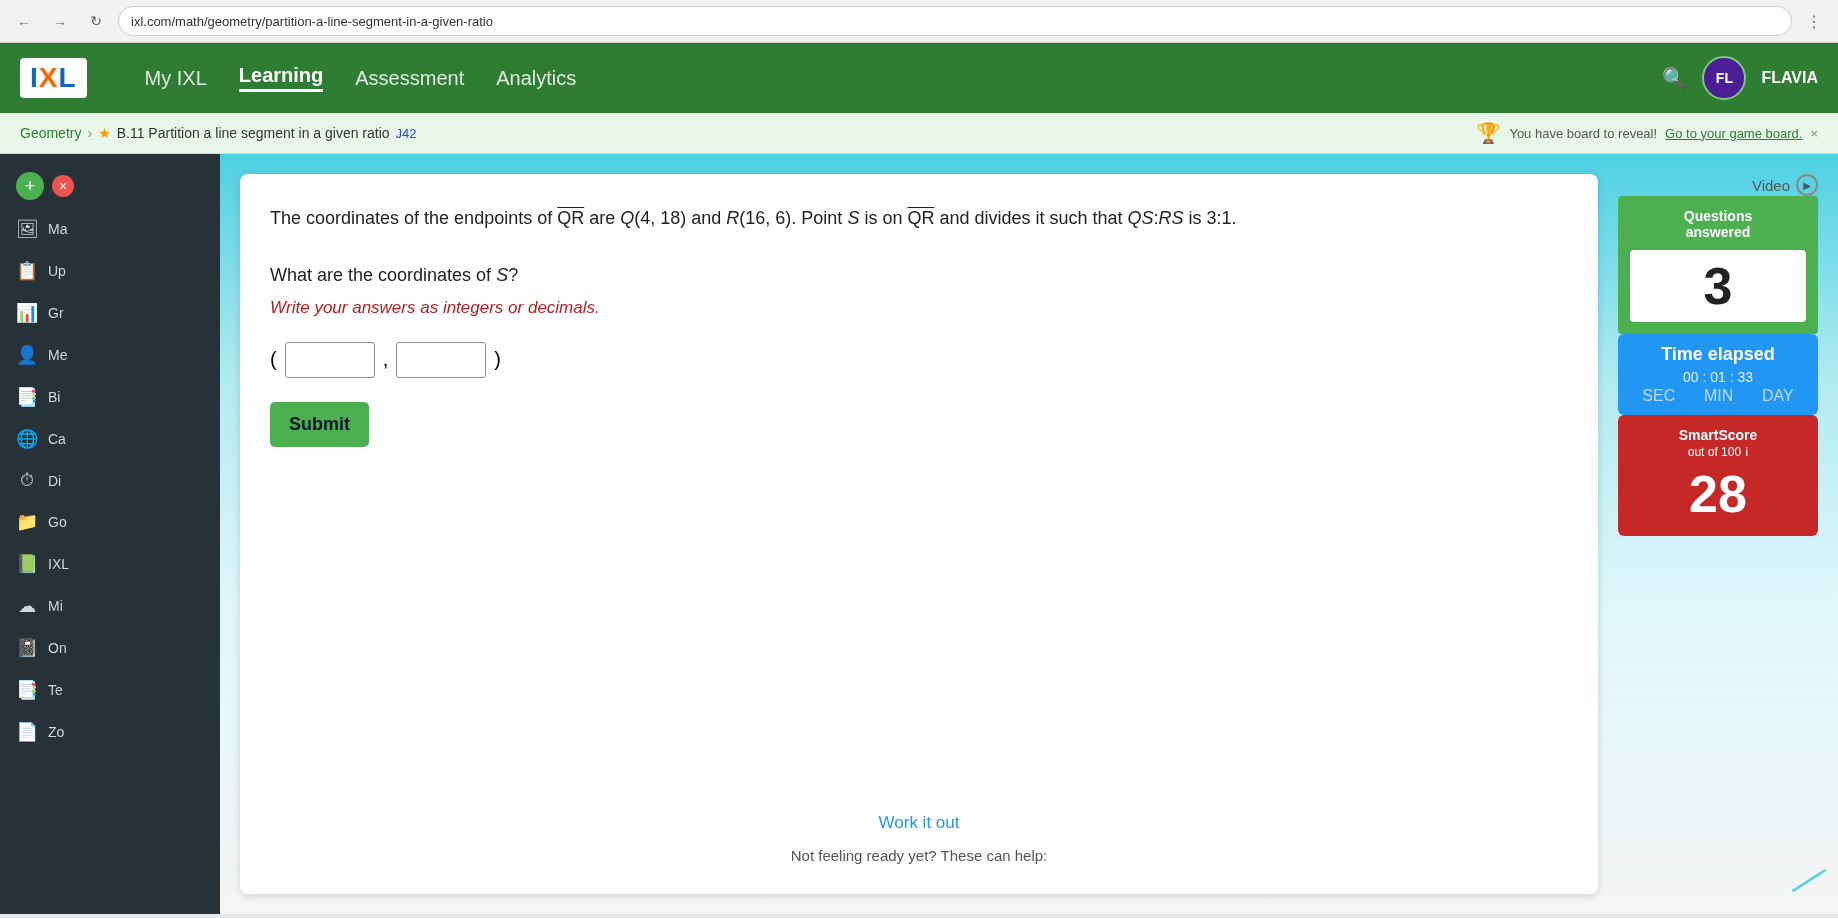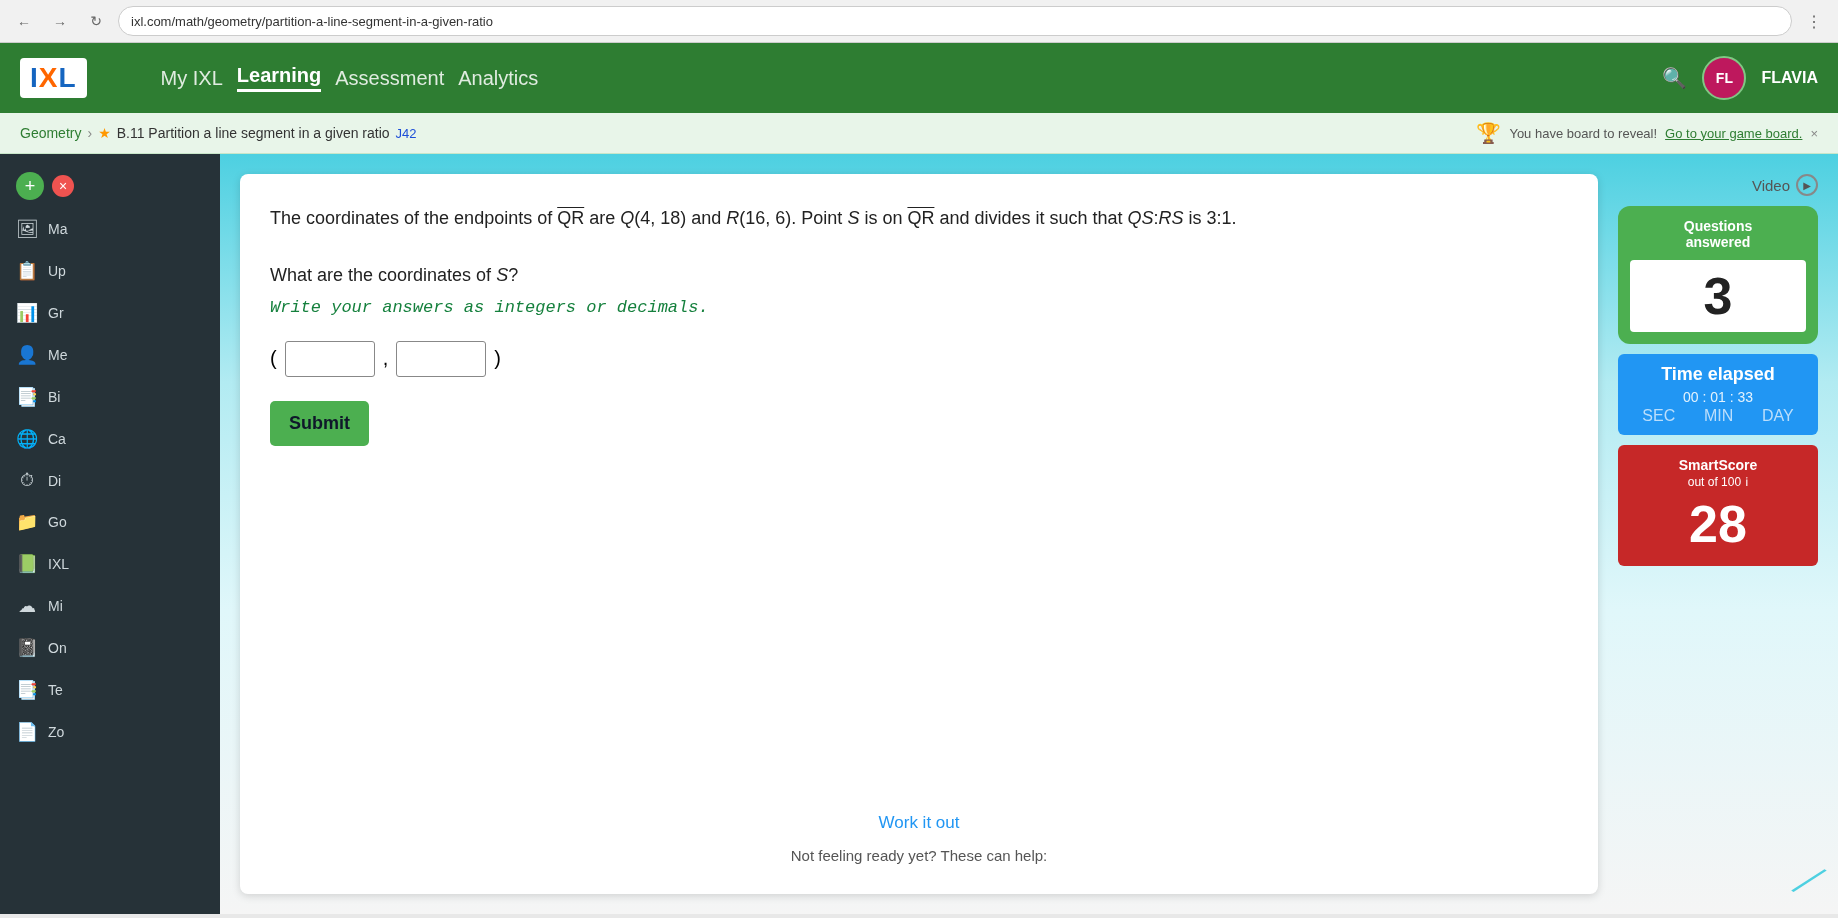--- a/index.html
+++ b/index.html
@@ -59,22 +59,22 @@
       font-weight: 900;
       font-size: 28px;
       padding: 4px 10px;
       border-radius: 4px;
       letter-spacing: 1px;
     }
     .ixl-logo span { color: #ff6600; }
     .ixl-nav {
       display: flex;
       align-items: center;
-      gap: 14px;
-      margin-left: 44px;
+      gap: 32px;
+      margin-left: 28px;
     }
     .ixl-nav-item {
       color: rgba(255,255,255,0.85);
       font-size: 20px;
       cursor: pointer;
       text-decoration: none;
     }
     .ixl-nav-item.active {
       color: white;
       font-weight: bold;
@@ -88,21 +88,21 @@
       gap: 15px;
     }
     .search-icon-btn {
       color: white;
       font-size: 20px;
       cursor: pointer;
       background: none;
       border: none;
     }
     .user-avatar {
-      background: #be185d;
+      background: #4c1d95;
       border: 2px solid #81c784;
       border-radius: 50%;
       width: 44px; height: 44px;
       display: flex; align-items: center; justify-content: center;
       color: white;
       font-weight: bold;
       font-size: 14px;
       cursor: pointer;
     }
     .user-name {
@@ -223,23 +223,22 @@
     }
     .italic { font-style: italic; }
     .what-coords {
       font-size: 18px;
       color: #222;
       margin-bottom: 12px;
     }
     .write-instruction {
       font-size: 17px;
       font-style: italic;
-      color: #15803d;
+      color: #b91c1c;
       margin-bottom: 24px;
-      font-family: Liberation Mono, monospace;
     }
     .answer-row {
       display: flex;
       align-items: center;
       gap: 8px;
       margin-bottom: 24px;
       font-size: 20px;
     }
     .answer-input {
       width: 90px;
@@ -276,21 +275,20 @@
     .work-it-out-sub {
       color: #555;
       font-size: 15px;
     }
 
     
     .right-panel {
       width: 200px;
       display: flex;
       flex-direction: column;
-      gap: 10px;
       flex-shrink: 0;
     }
     .video-link {
       display: flex;
       align-items: center;
       gap: 6px;
       color: #555;
       font-size: 15px;
       cursor: pointer;
       justify-content: flex-end;
@@ -299,21 +297,21 @@
       width: 22px; height: 22px;
       border-radius: 50%;
       border: 2px solid #888;
       display: flex; align-items: center; justify-content: center;
       font-size: 10px;
       color: #555;
     }
     .questions-answered-box {
       background: #4caf50;
       color: white;
-      border-radius: 12px;
+      border-radius: 4px;
       padding: 12px;
       text-align: center;
     }
     .qa-title {
       font-size: 14px;
       font-weight: bold;
     }
     .time-elapsed-box {
       background: #2196f3;
       color: white;

